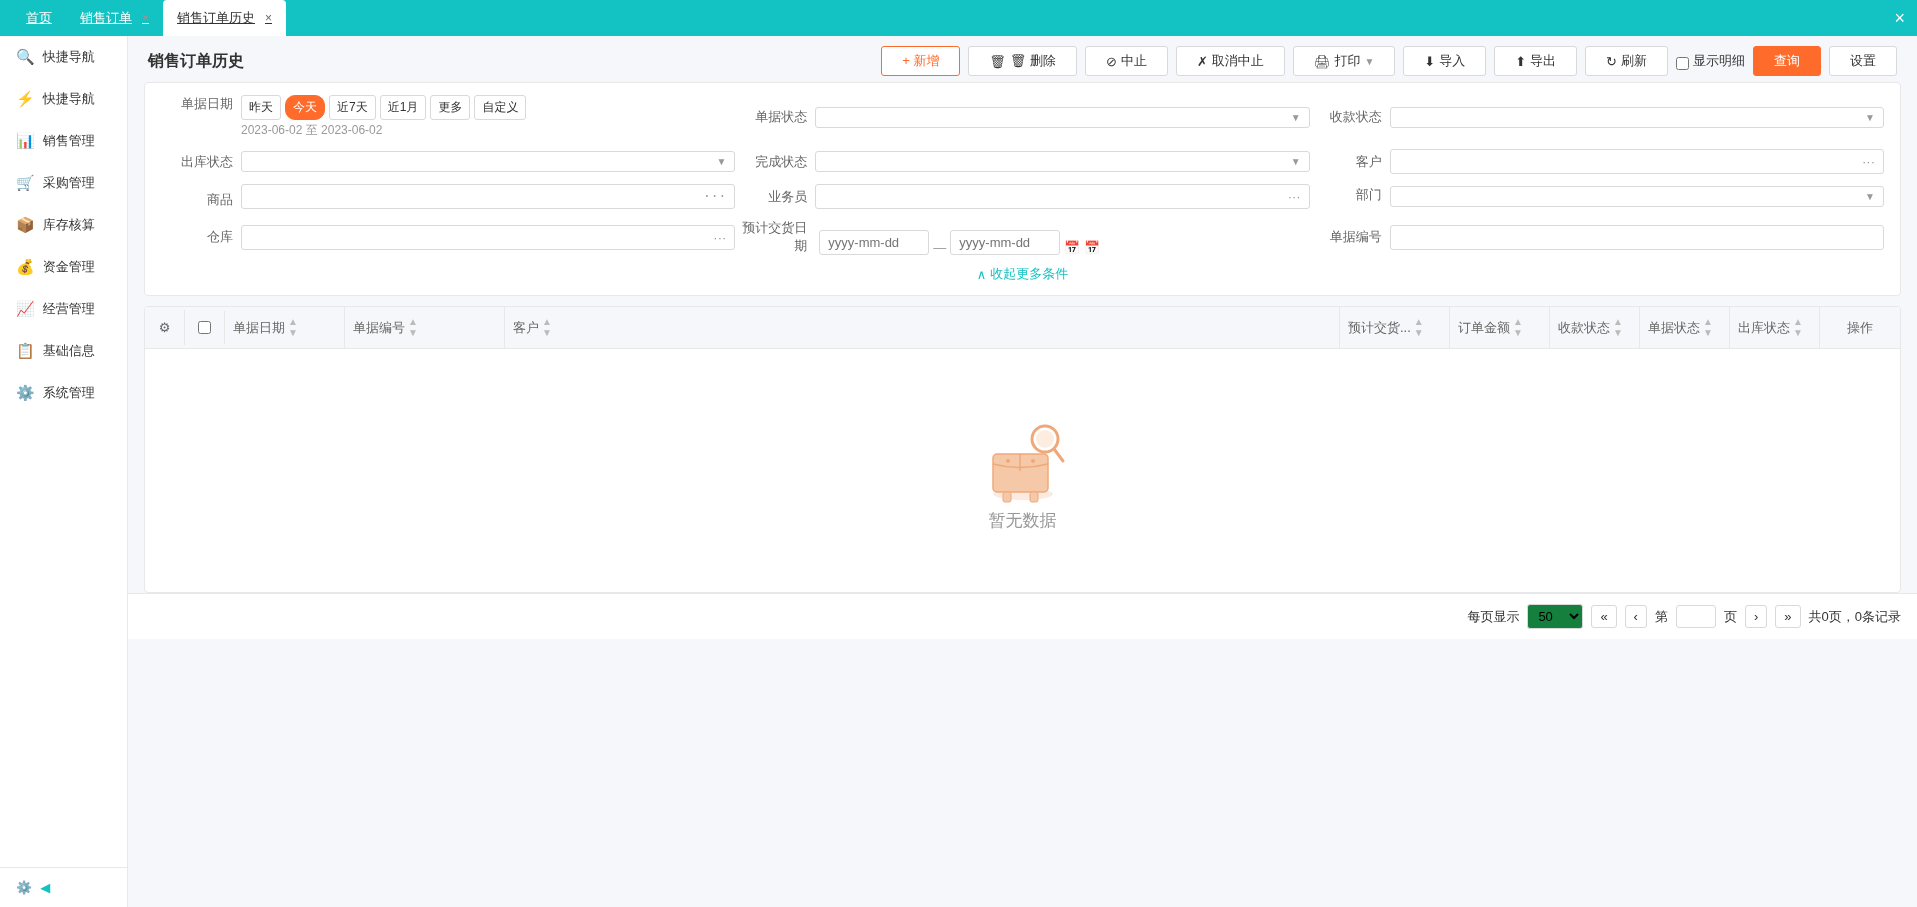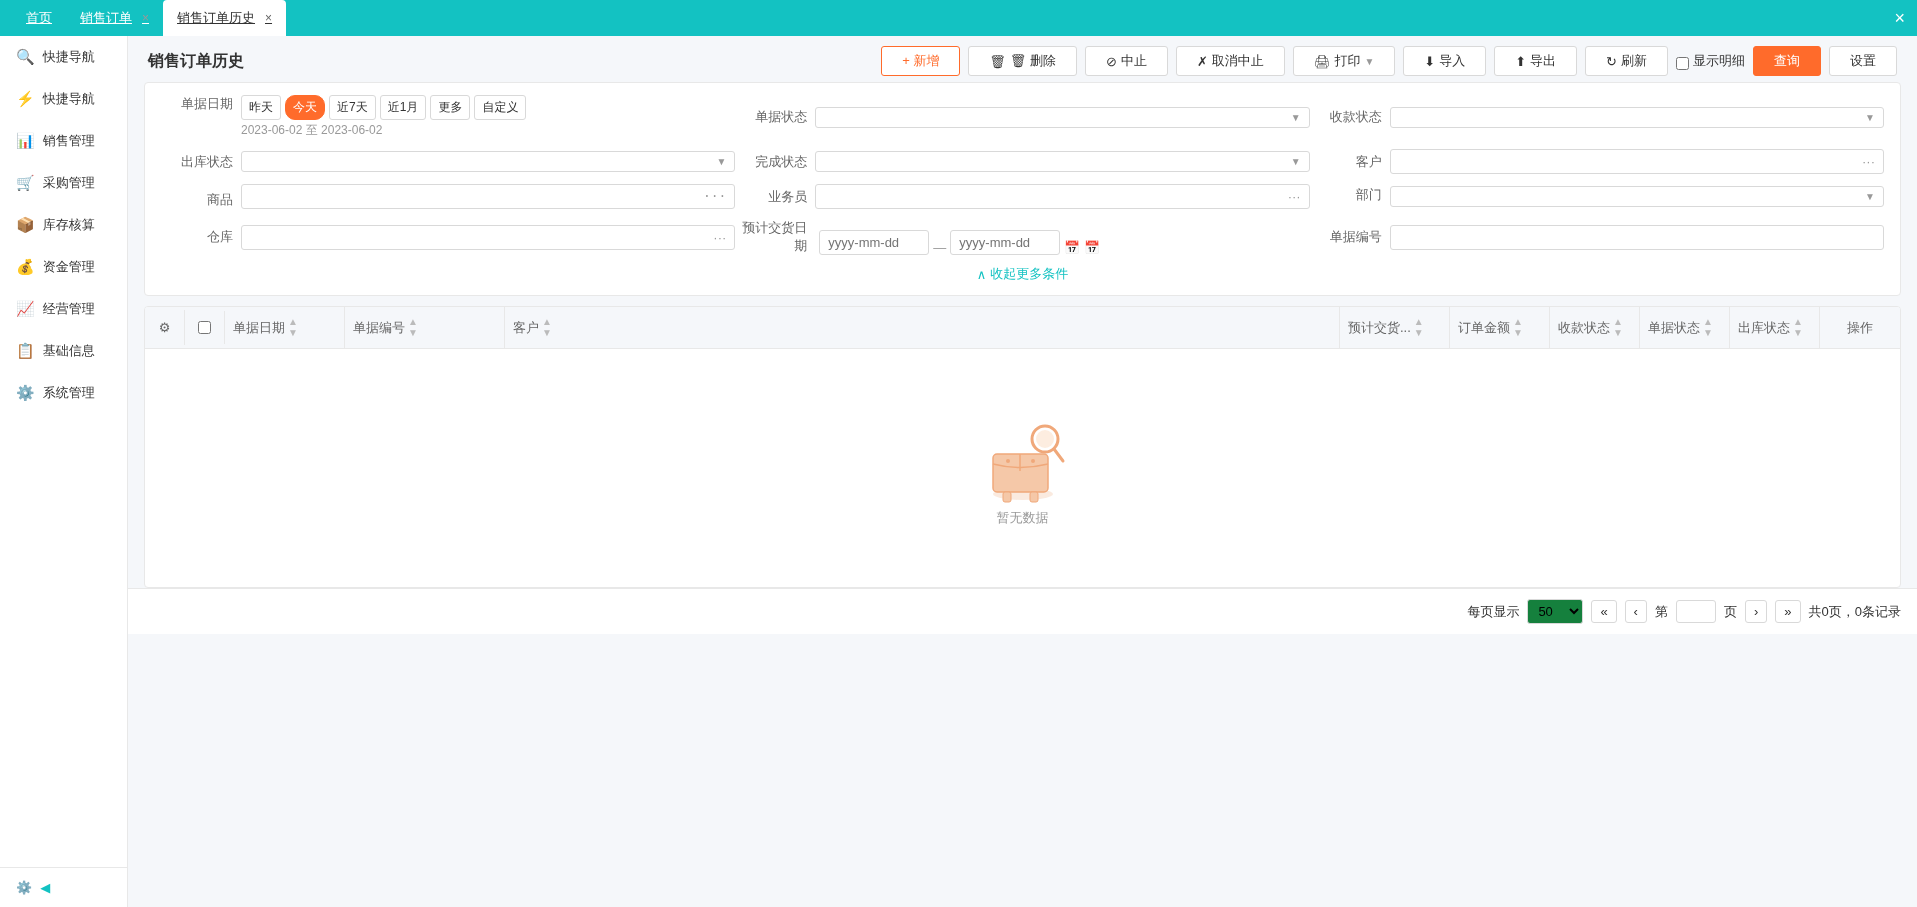--- a/index.html
+++ b/index.html
@@ -377,21 +377,21 @@
           <circle cx="82" cy="30" r="13" fill="none" stroke="#f0a87a" stroke-width="3"></circle>
           <circle cx="82" cy="30" r="9" fill="#fde8d8" opacity="0.8"></circle>
           <line x1="91" y1="40" x2="100" y2="52" stroke="#f0a87a" stroke-width="3" stroke-linecap="round"></line>
 
           <circle cx="45" cy="52" r="2" fill="#f0a87a"></circle>
           <circle cx="70" cy="52" r="2" fill="#f0a87a"></circle>
 
           <rect x="40" y="83" width="8" height="10" rx="2" fill="#f5c8a8" stroke="#f0a87a" stroke-width="1"></rect>
           <rect x="67" y="83" width="8" height="10" rx="2" fill="#f5c8a8" stroke="#f0a87a" stroke-width="1"></rect>
         </svg>
-        <span style="color:#999; font-size:13px;">暂无数据</span>
+        <span style="color:#999; font-size:17px;">暂无数据</span>
       </div>
     </div>
 
     <div class="pagination">
       <span>每页显示</span>
       <select class="page-size-select">
         <option value="20">20</option>
         <option value="50" selected="">50</option>
         <option value="100">100</option>
       </select>

